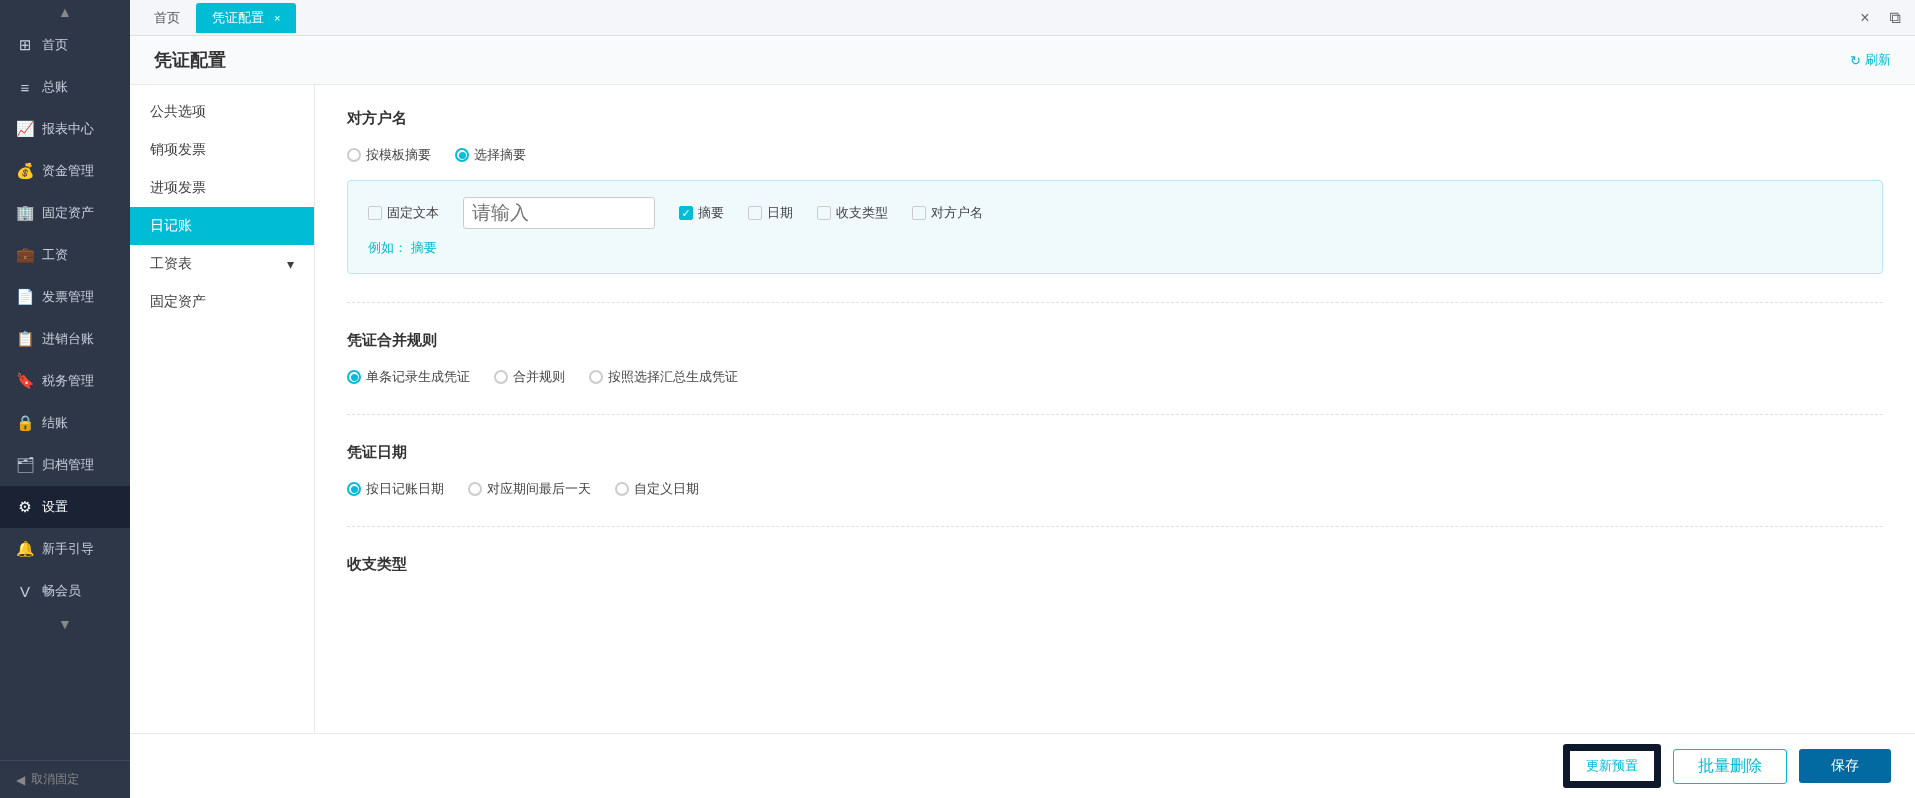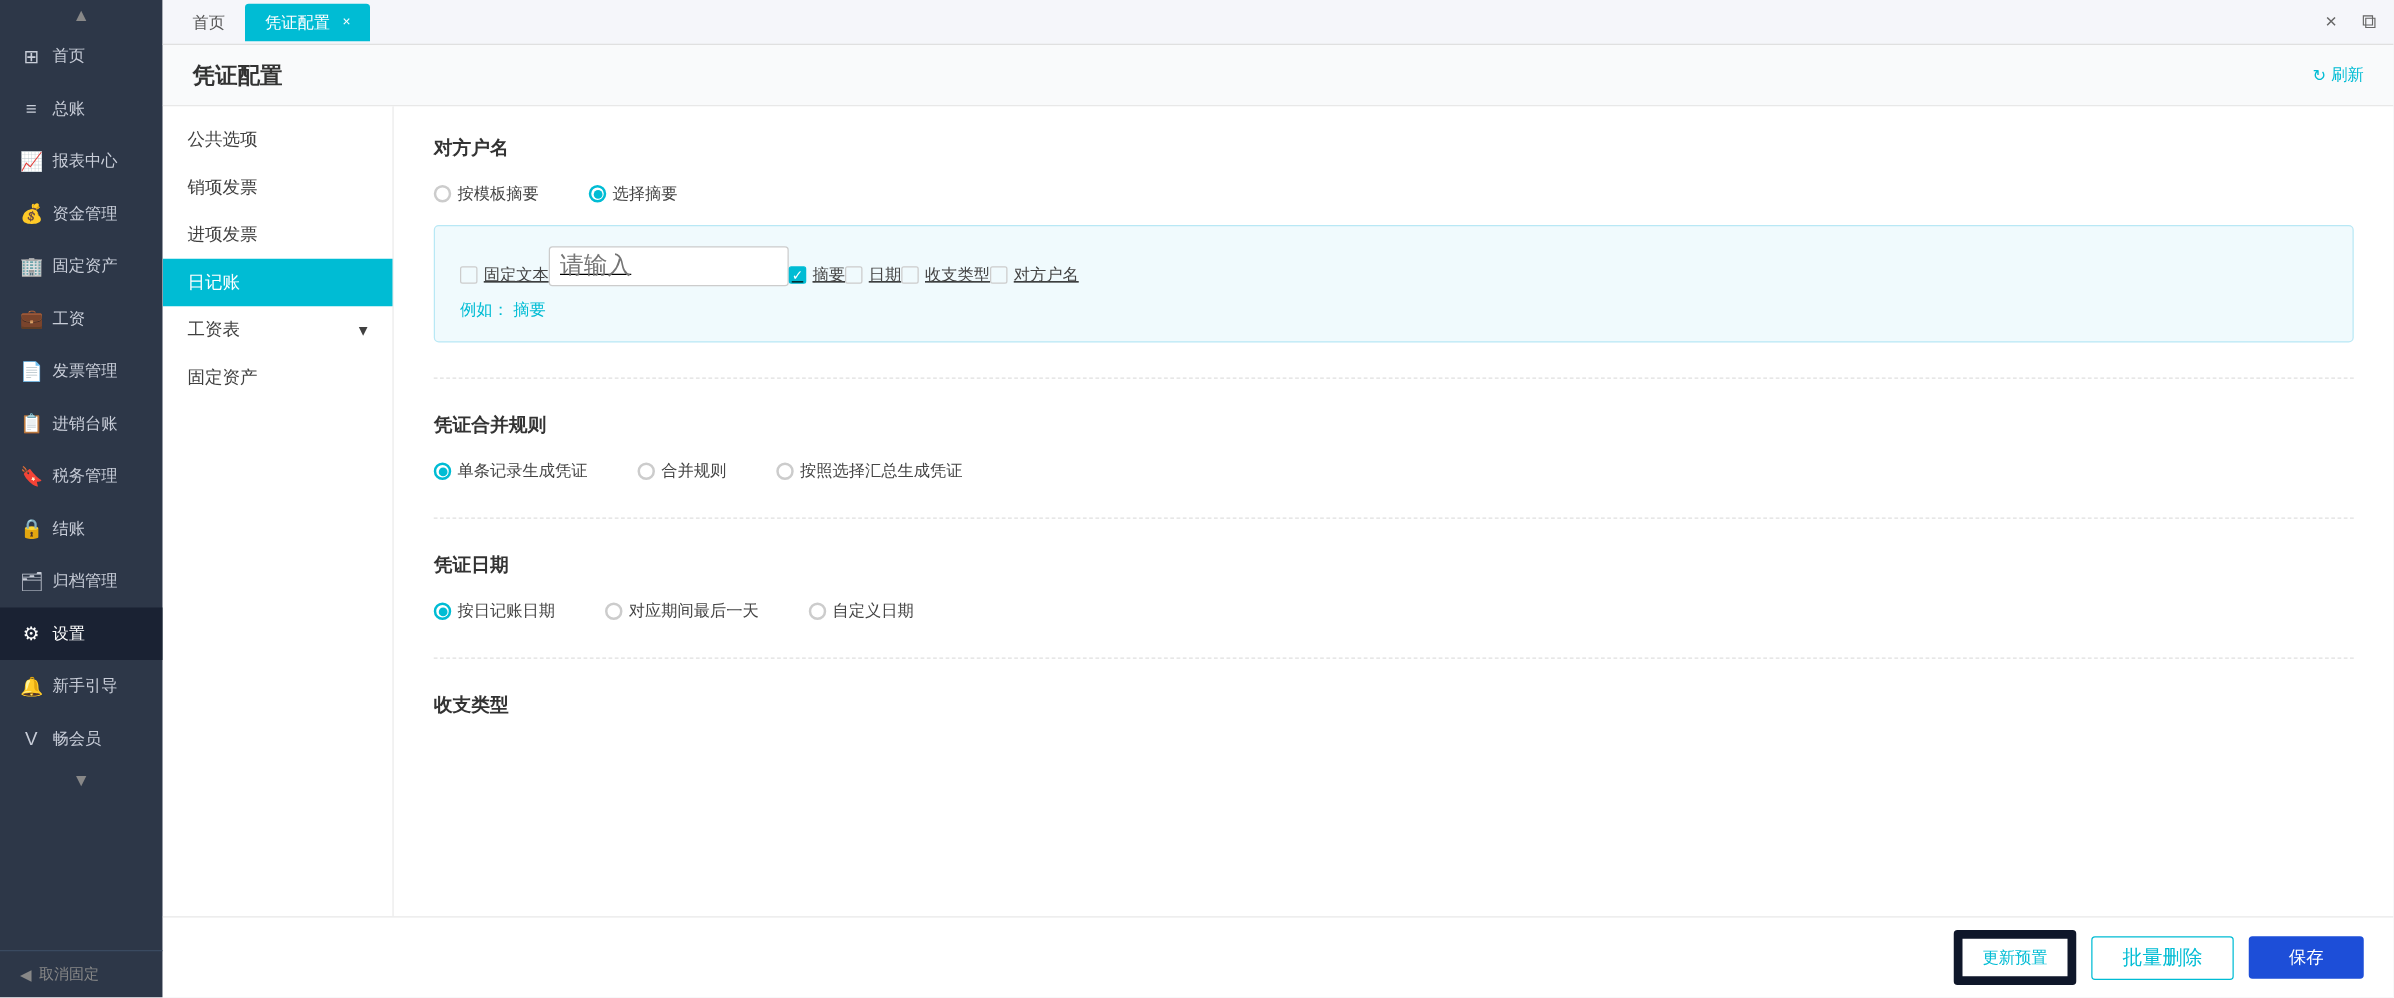--- a/index.html
+++ b/index.html
@@ -179,21 +179,21 @@
       font-size: 15px;
       font-weight: bold;
       color: #333;
       margin-bottom: 18px;
     }
 
     
     .option-group {
       display: flex;
       align-items: center;
-      gap: 40px;
+      gap: 24px;
       flex-wrap: wrap;
     }
     .option-item {
       display: flex;
       align-items: center;
       gap: 5px;
       cursor: pointer;
       color: #444;
       font-size: 13px;
     }
@@ -230,24 +230,23 @@
     
     .abstract-box {
       background: #f0fafd;
       border: 1px solid #b8e8f5;
       border-radius: 4px;
       padding: 16px 20px;
       margin-top: 16px;
     }
     .abstract-row {
       display: flex;
-      align-items: flex-end;
-      gap: 0;
+      align-items: center;
+      gap: 24px;
       flex-wrap: wrap;
-      text-decoration: underline;
     }
     .abstract-input {
       border: 1px solid #ccc;
       border-radius: 3px;
       padding: 4px 8px;
       font-size: 19px;
       width: 192px;
       color: #b91c1c;
     }
     .abstract-example {
@@ -279,21 +278,21 @@
     .btn-batch-delete {
       background: #fff;
       border: 1px solid #00bcd4;
       color: #00bcd4;
       padding: 6px 24px;
       border-radius: 3px;
       cursor: pointer;
       font-size: 16px;
     }
     .btn-save {
-      background: #1d4ed8;
+      background: #0369a1;
       border: none;
       color: #fff;
       padding: 8px 32px;
       border-radius: 3px;
       cursor: pointer;
       font-size: 14px;
     }
 
     
     .right-content::-webkit-scrollbar { width: 8px; }

